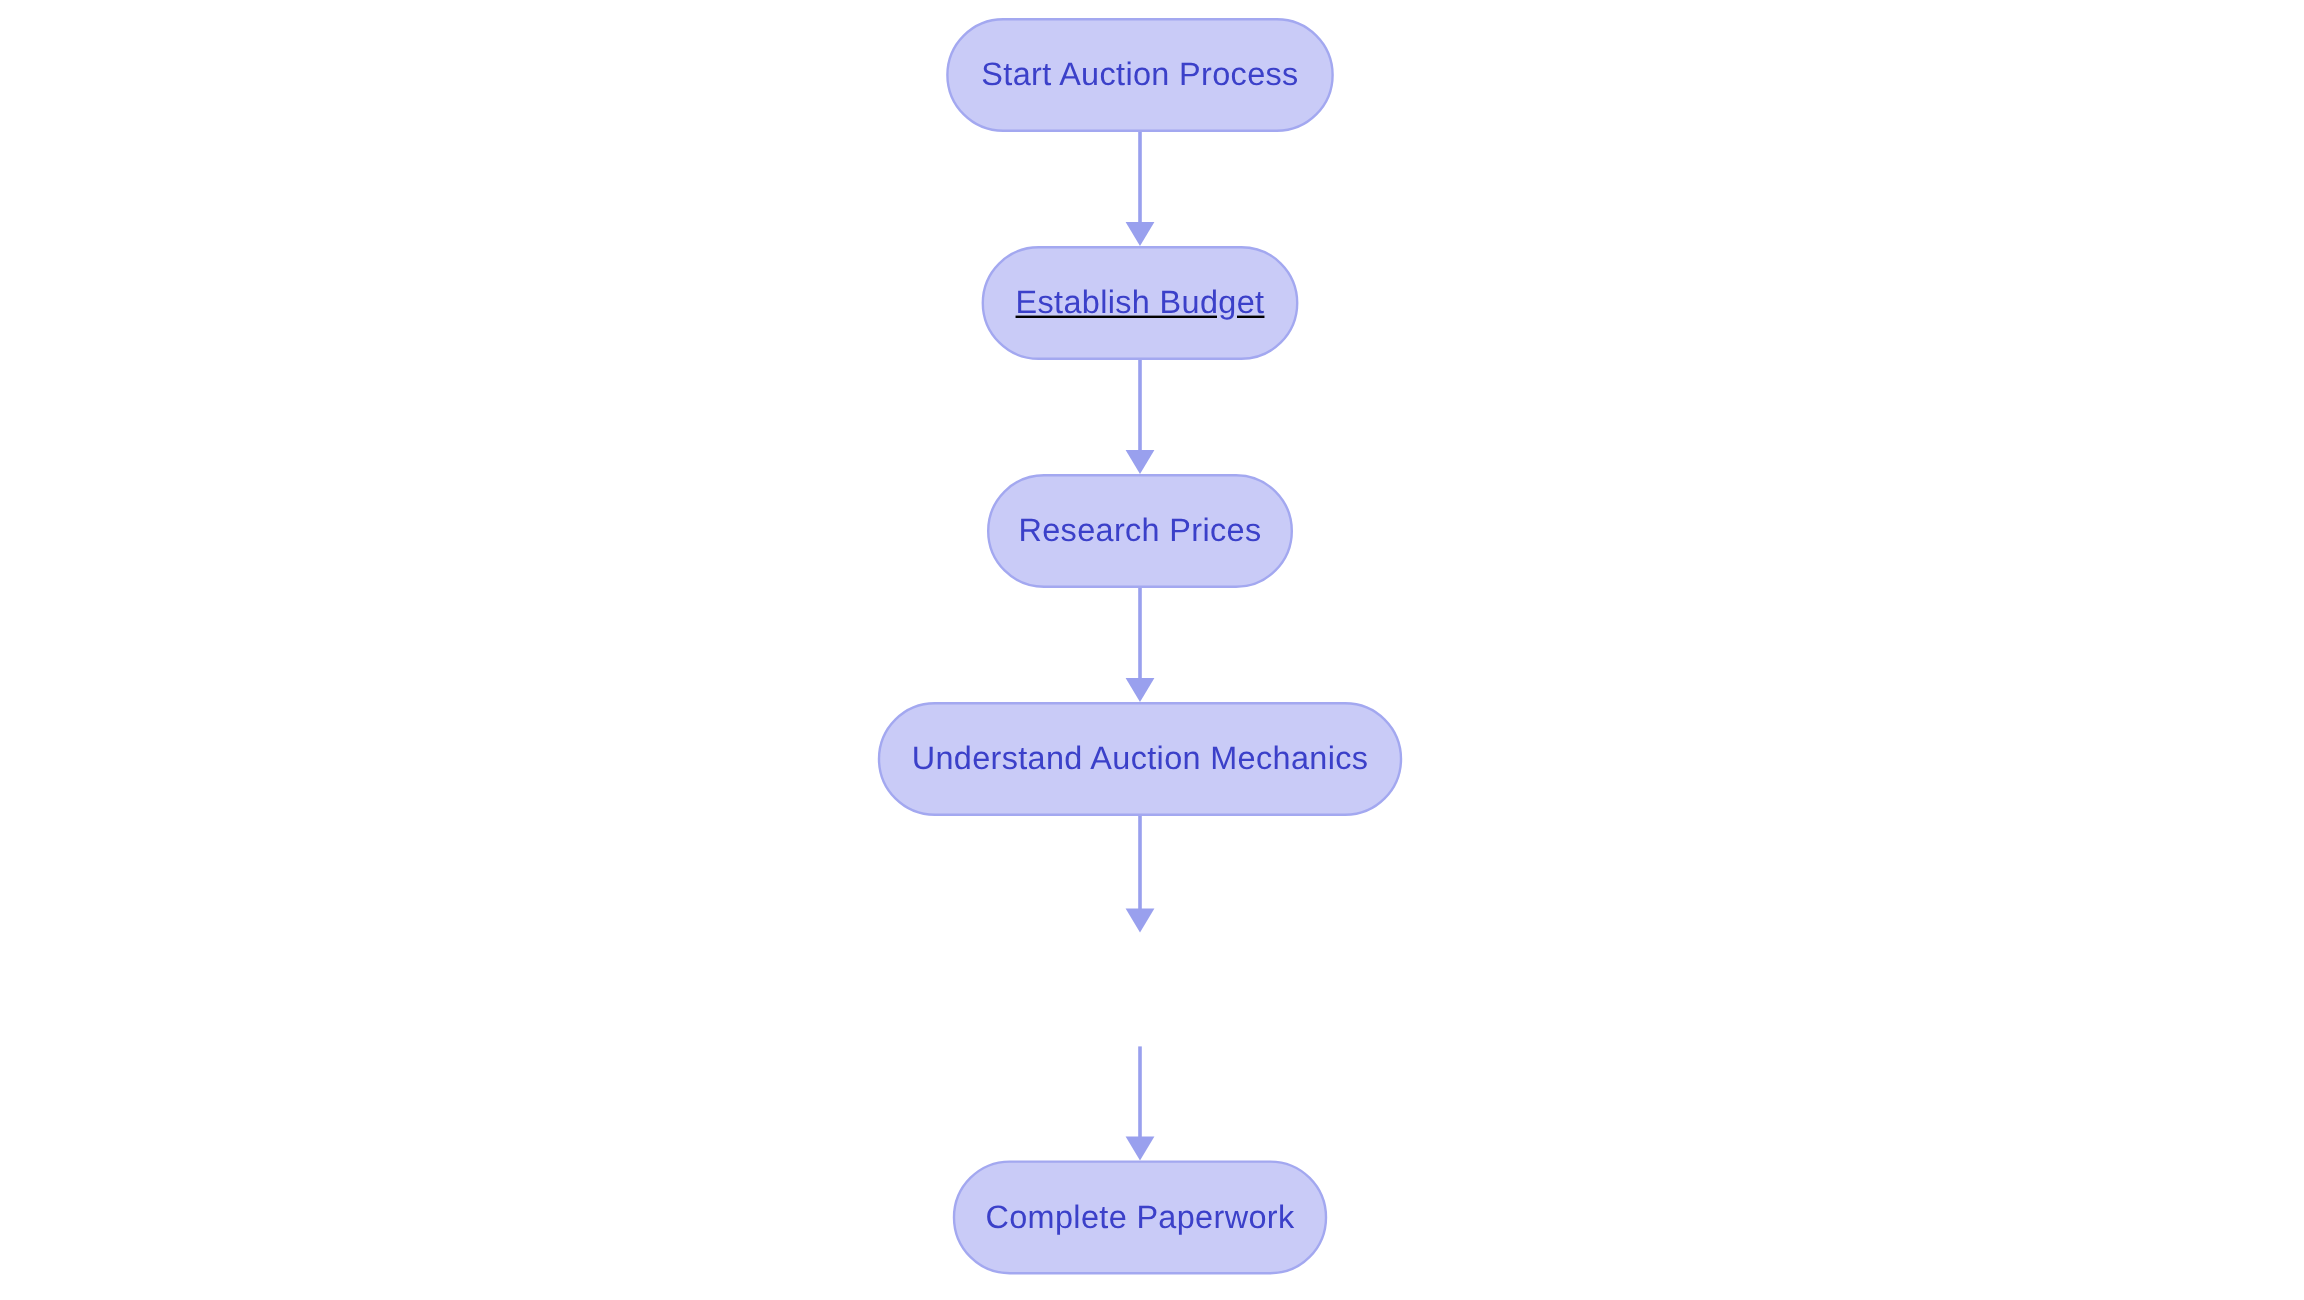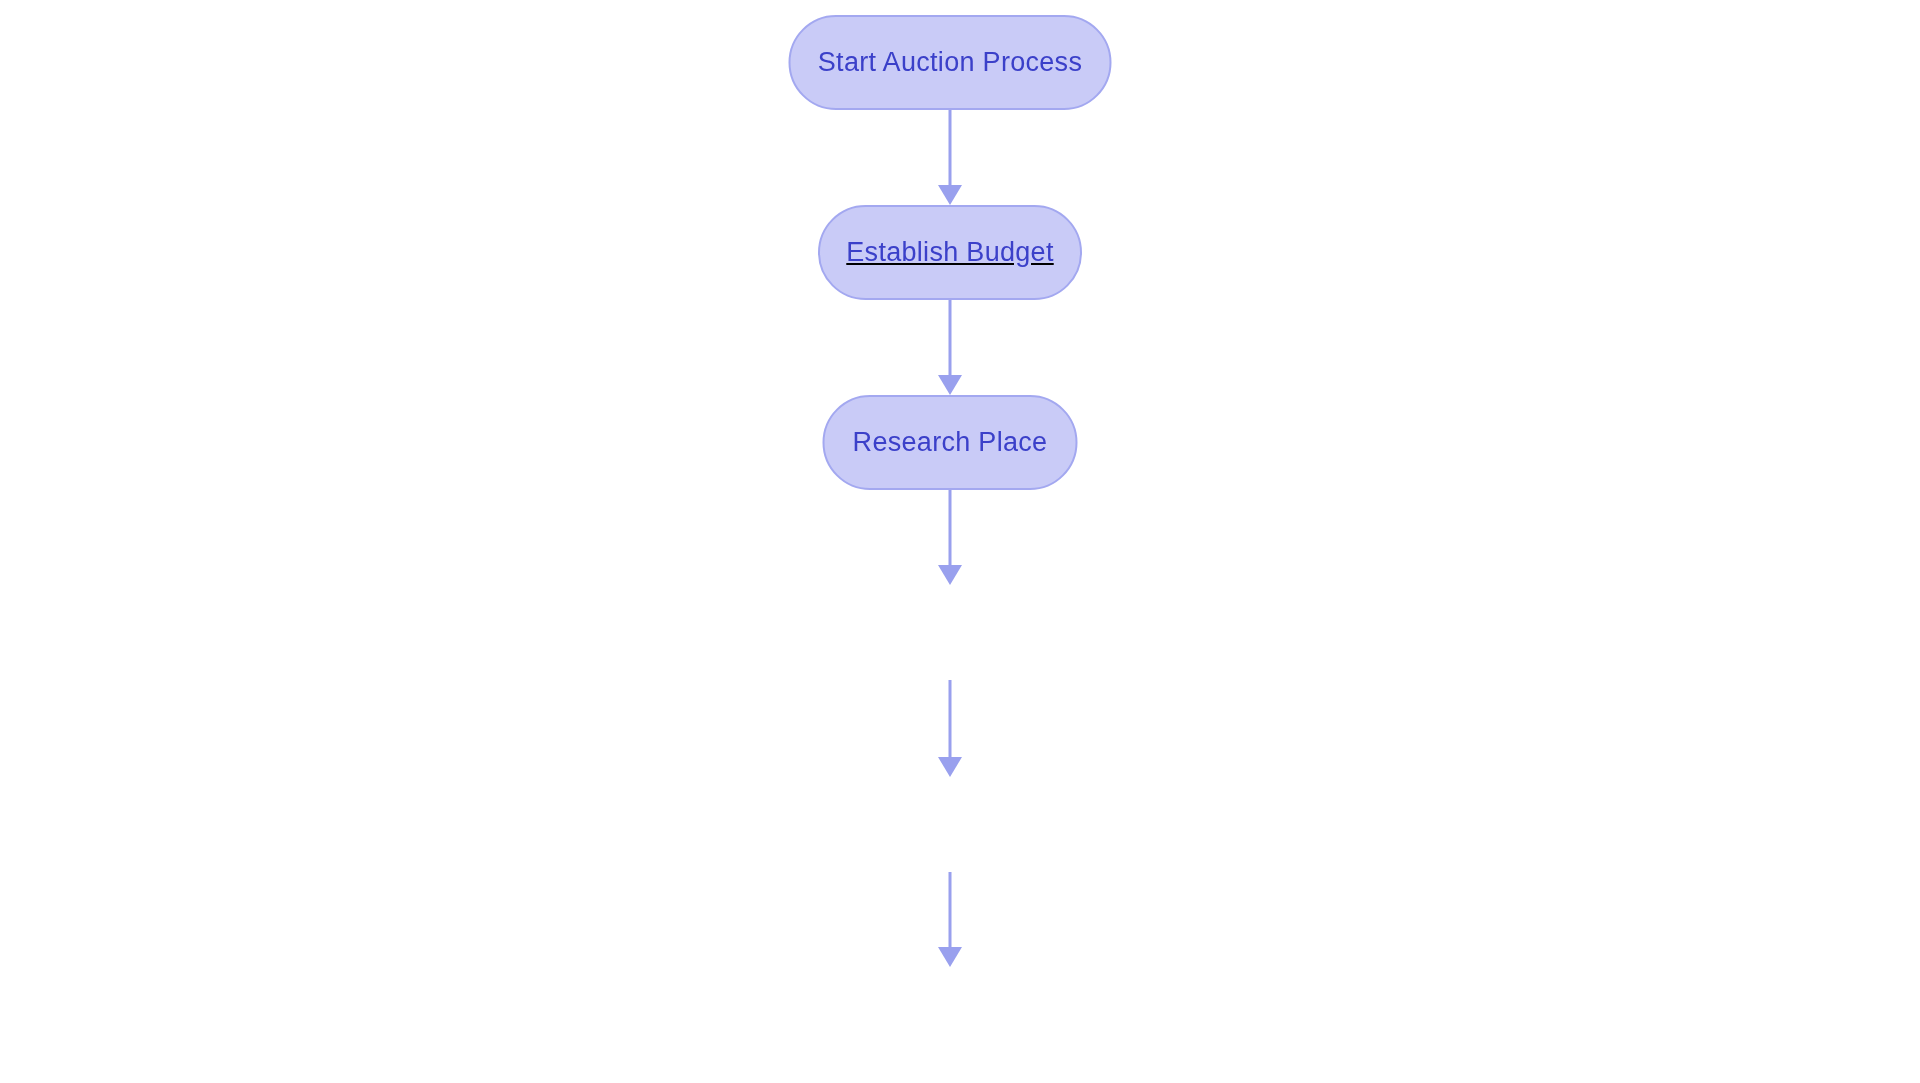--- a/index.html
+++ b/index.html
@@ -92,34 +92,40 @@
   <div class="node n2">
     <span class="node-label">Establish Budget</span>
   </div>
 
   <div class="arrow a2">
     <div class="arrow-line"></div>
     <div class="arrow-head"></div>
   </div>
 
   <div class="node n3">
-    <span class="node-label">Research Place</span>
+    <span class="node-label">Research Prices</span>
   </div>
 
   <div class="arrow a3">
     <div class="arrow-line"></div>
     <div class="arrow-head"></div>
   </div>
 
+  <div class="node n4">
+    <span class="node-label">Understand Auction Mechanics</span>
+  </div>
 
   <div class="arrow a4">
     <div class="arrow-line"></div>
     <div class="arrow-head"></div>
   </div>
 
 
   <div class="arrow a5">
     <div class="arrow-line"></div>
     <div class="arrow-head"></div>
   </div>
 
+  <div class="node n6">
+    <span class="node-label">Complete Paperwork</span>
+  </div>
 
 </div>
 
 </body></html>

